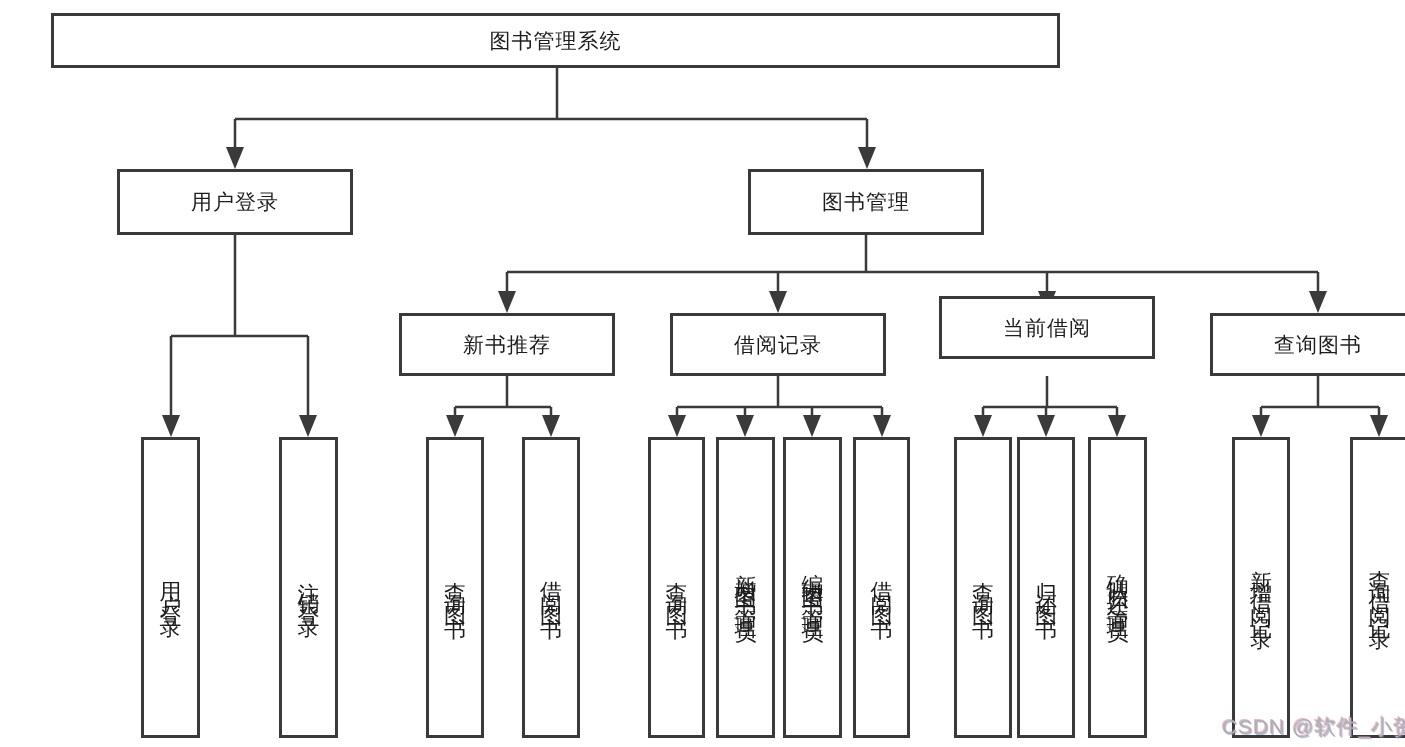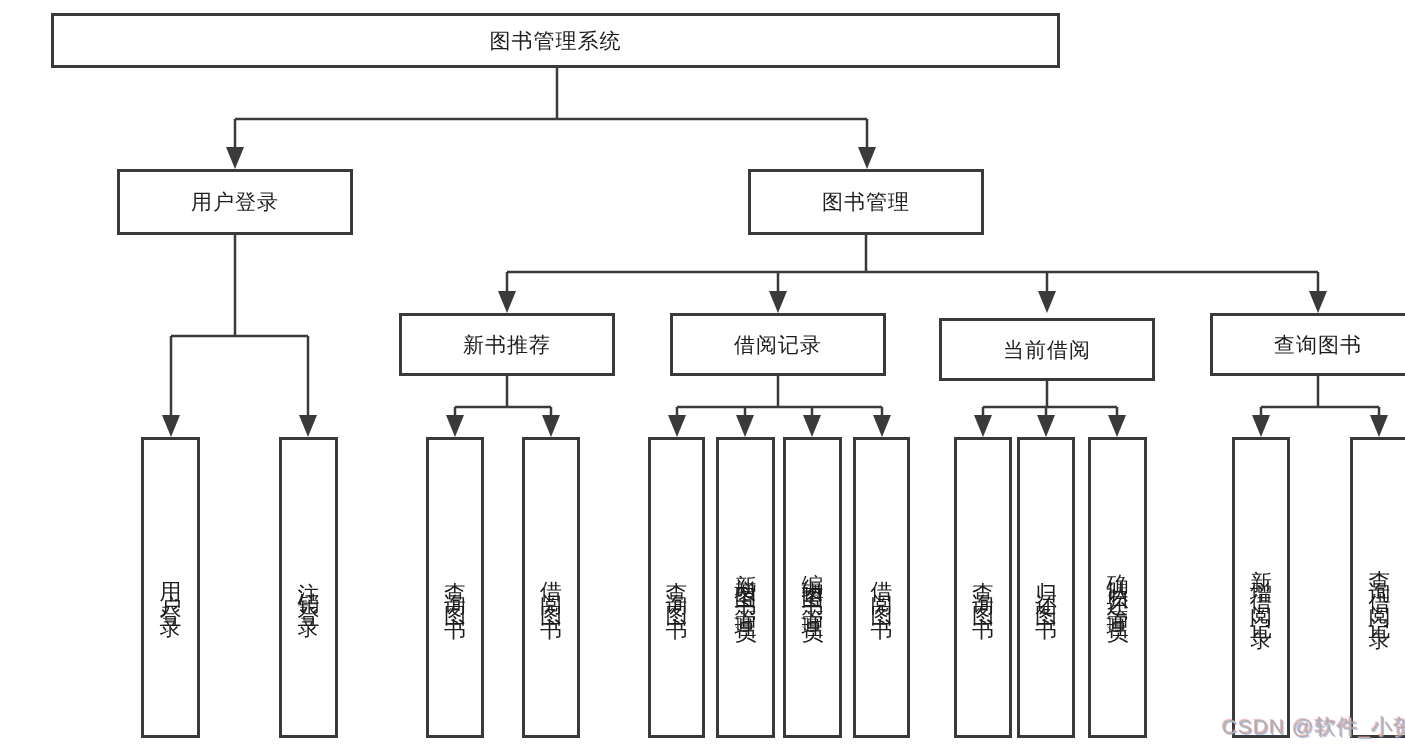--- a/index.html
+++ b/index.html
@@ -102,21 +102,21 @@
   <div class="node hnode" style="left:362px;top:313px;width:216px;height:63px">
     <span>新书推荐</span>
   </div>
 
   <div class="node hnode" style="left:711px;top:169px;width:236px;height:66px">
     <span>图书管理</span>
   </div>
   <div class="node hnode" style="left:633px;top:313px;width:216px;height:63px">
     <span>借阅记录</span>
   </div>
-  <div class="node hnode" style="left:902px;top:318px;width:216px;height:63px">
+  <div class="node hnode" style="left:902px;top:296px;width:216px;height:63px">
     <span>当前借阅</span>
   </div>
   <div class="node hnode" style="left:1173px;top:313px;width:216px;height:63px">
     <span>查询图书</span>
   </div>
 
   <div class="node leaf" style="left:104px;top:437px;width:59px;height:301px">
     <span>用户登录</span>
   </div>
   <div class="node leaf" style="left:242px;top:437px;width:59px;height:301px">

